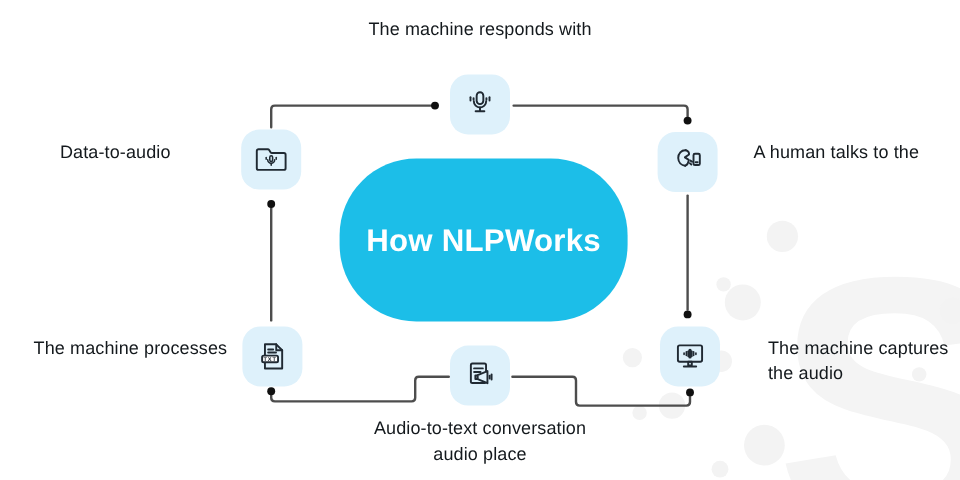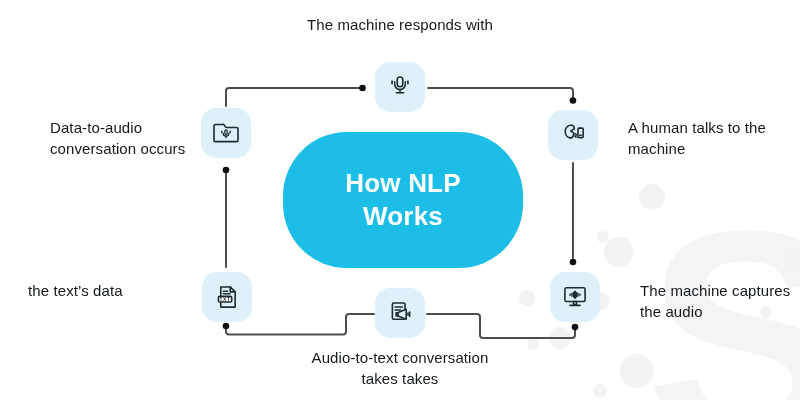--- a/index.html
+++ b/index.html
@@ -8,21 +8,21 @@
     background:#ffffff;font-family:"Liberation Sans",sans-serif;
   }
   .stage{position:absolute;inset:0;width:800px;height:400px;}
   .watermark-s{
     position:absolute;left:646px;top:228px;font-size:300px;line-height:0.72;
     font-weight:bold;color:#f4f4f4;z-index:0;user-select:none;
   }
   .overlay-svg{position:absolute;left:0;top:0;z-index:1;}
   .center-box{
     position:absolute;left:283px;top:132px;width:240px;height:136px;
-    border-radius:64px;display:flex;flex-direction:column;align-items:center;
+    border-radius:64px;display:flex;flex-direction:row;align-items:center;
     justify-content:center;z-index:2;
   }
   .center-box .title-line{
     display:block;color:#ffffff;font-size:26px;font-weight:bold;
     line-height:33px;text-align:center;letter-spacing:0.2px;
   }
   .icon-box{
     position:absolute;width:50px;height:50px;border-radius:15px;
     display:flex;align-items:center;justify-content:center;z-index:2;
   }
@@ -99,21 +99,20 @@
       <path d="M12.6 4.9 C9.2 4.6 6.6 7.4 6.7 10.9 C6.8 14.2 9.1 16.6 12.2 16.9"></path>
       <path d="M12.6 4.9 C14.4 5.2 15.4 6.7 15.1 8.2 L11.9 10.4 L14.9 12.3 C14.7 14.3 13.7 16.2 12.2 16.9"></path>
       <line x1="16.2" y1="12.9" x2="17.5" y2="13.8"></line>
       <line x1="15.7" y1="14.9" x2="16.9" y2="16"></line>
       <rect x="18.6" y="7.6" width="4.9" height="8.8" rx="1.1"></rect>
       <line x1="20.3" y1="14.2" x2="21.8" y2="14.2"></line>
     </svg>
   </div>
   <div class="label" style="left:610px;top:117px;margin-left:18px;">
     <span class="lbl-line">A human talks to the</span>
-    <span class="lbl-line">machine</span>
   </div>
 
   <div class="icon-box" style="left:550px;top:272px;background:#def1fb;">
     <svg width="30" height="30" viewBox="0 0 28 28" stroke="#202a33" stroke-width="1.5" fill="none" stroke-linecap="round" stroke-linejoin="round">
       <rect x="4.6" y="5.4" width="18.8" height="12.8" rx="1.4"></rect>
       <line x1="9.4" y1="11.4" x2="9.4" y2="12.4" stroke-width="1.3"></line>
       <line x1="11.2" y1="10.5" x2="11.2" y2="13.3" stroke-width="1.3"></line>
       <line x1="12.6" y1="10" x2="12.6" y2="13.8" stroke-width="1.3"></line>
       <line x1="14" y1="9.4" x2="14" y2="14.4" stroke-width="2.6"></line>
       <line x1="15.4" y1="10" x2="15.4" y2="13.8" stroke-width="1.3"></line>
@@ -134,45 +133,44 @@
       <line x1="9.4" y1="8.4" x2="16.2" y2="8.4"></line>
       <line x1="9.4" y1="11.2" x2="14.4" y2="11.2"></line>
       <path d="M10.4 13.8 h1.8 v2.9 h-1.8 z" fill="#def1fb"></path>
       <path d="M12.2 13.6 L19.8 10.5 V19.9 L12.2 16.8 Z" fill="#def1fb"></path>
       <line x1="21.5" y1="14" x2="21.5" y2="16.2"></line>
       <line x1="23" y1="13.1" x2="23" y2="17.1"></line>
     </svg>
   </div>
   <div class="label center-text" style="left:0;top:347px;width:800px;">
     <span class="lbl-line">Audio-to-text conversation</span>
-    <span class="lbl-line">takes takes</span>
+    <span class="lbl-line">audio place</span>
   </div>
 
   <div class="icon-box" style="left:202px;top:272px;background:#def1fb;">
     <svg width="30" height="30" viewBox="0 0 28 28" stroke="#202a33" stroke-width="1.5" fill="none" stroke-linecap="round" stroke-linejoin="round">
       <path d="M8.2 23.4 V4.6 H17 l4.6 4.6 V23.4 Z"></path>
       <path d="M17 4.6 v4.6 h4.6"></path>
       <line x1="10.7" y1="8.6" x2="14.6" y2="8.6"></line>
       <line x1="10.7" y1="11" x2="16.8" y2="11"></line>
       <rect x="6" y="13.4" width="12.4" height="5.2" rx="1.2" fill="#ffffff"></rect>
       <text x="12.2" y="17.4" font-size="4.4" font-weight="bold" text-anchor="middle" letter-spacing="0.7" fill="#202a33" stroke="none" font-family="Liberation Sans, sans-serif">TXT</text>
     </svg>
   </div>
   <div class="label" style="left:28px;top:280px;">
-    <span class="lbl-line">the text’s data</span>
+    <span class="lbl-line">The machine processes</span>
   </div>
 
   <div class="icon-box" style="left:201px;top:108px;background:#def1fb;">
     <svg width="30" height="30" viewBox="0 0 28 28" stroke="#202a33" stroke-width="1.5" fill="none" stroke-linecap="round" stroke-linejoin="round">
       <path d="M4.1 22 h19.8 a1.3 1.3 0 0 0 1.3-1.3 V10.2 a1.3 1.3 0 0 0 -1.3-1.3 h-9.3 a1.3 1.3 0 0 1 -1.1-0.6 l-1.1-1.7 a1.3 1.3 0 0 0 -1.1-0.6 H4.1 a1.3 1.3 0 0 0 -1.3 1.3 v13.4 a1.3 1.3 0 0 0 1.3 1.3 z"></path>
       <rect x="12.9" y="11" width="2.2" height="4.4" rx="1.1" stroke-width="1.2"></rect>
       <path d="M11.3 14.2 a2.7 2.7 0 0 0 5.4 0" stroke-width="1.2"></path>
       <line x1="14" y1="17" x2="14" y2="18.4" stroke-width="1.2"></line>
       <line x1="10.1" y1="12.3" x2="10.1" y2="13.7" stroke-width="1.2"></line>
       <line x1="17.9" y1="12.3" x2="17.9" y2="13.7" stroke-width="1.2"></line>
     </svg>
   </div>
   <div class="label" style="left:28px;top:117px;margin-left:22px;">
     <span class="lbl-line">Data-to-audio</span>
-    <span class="lbl-line">conversation occurs</span>
   </div>
 
 </div>
 
 </body></html>

